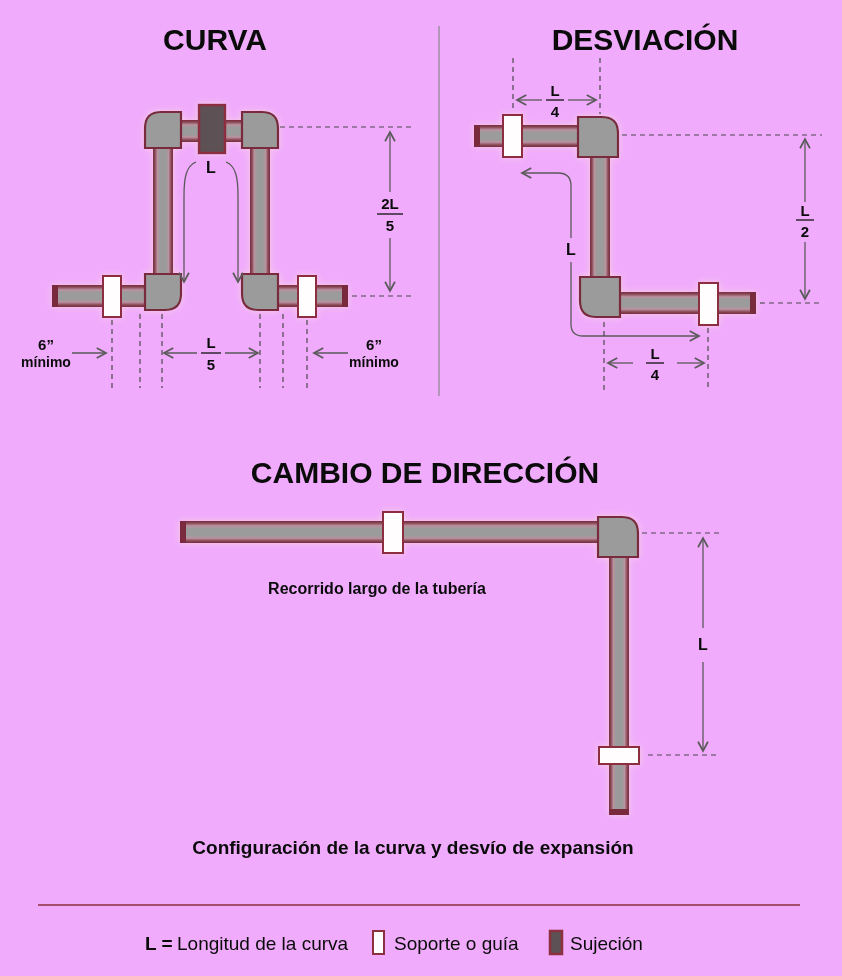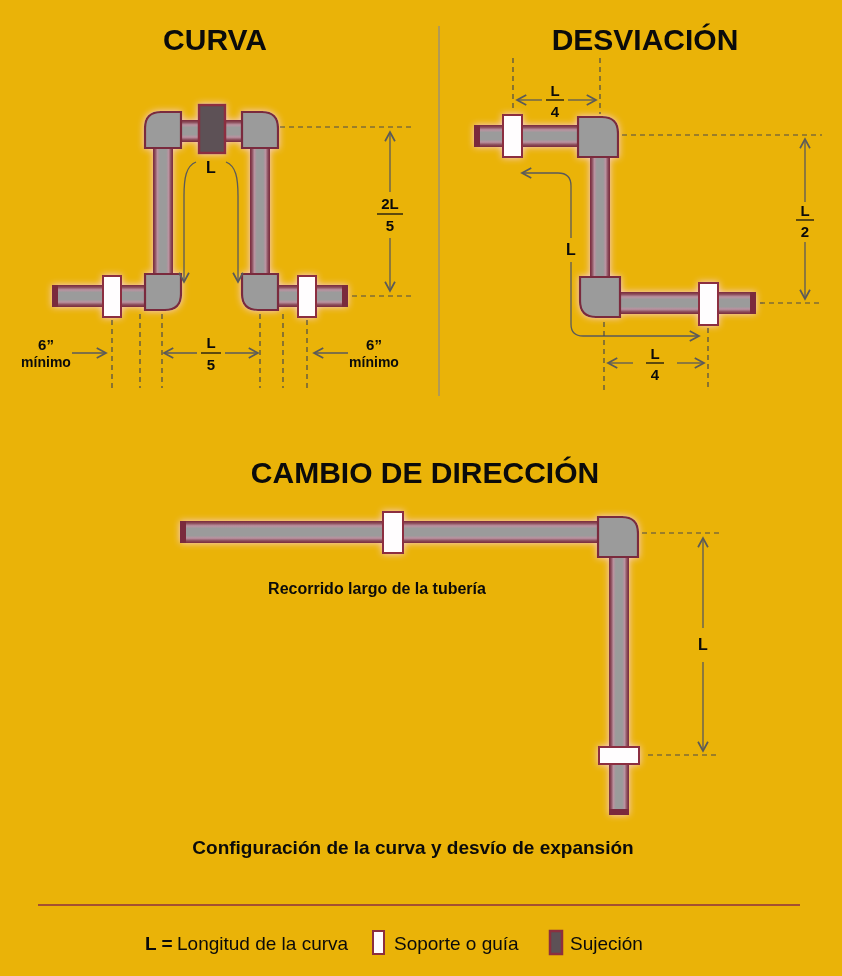--- a/index.html
+++ b/index.html
@@ -1,16 +1,16 @@
 <!DOCTYPE html>
 <html><head>
 <meta charset="utf-8">
 <style>
   html,body{margin:0;padding:0;background:#ffffff;}
-  .stage{position:relative;width:842px;height:976px;background:#eab308;overflow:hidden;}
+  .stage{position:relative;width:842px;height:976px;background:#f0abfc;overflow:hidden;}
   svg{position:absolute;left:0;top:0;}
   text{fill:#0b0b0b;}
   .t-title{font:bold 30px "Liberation Sans", sans-serif;text-anchor:middle;}
   .t-frac{font:bold 15px "Liberation Sans", sans-serif;text-anchor:middle;}
   .t-lab{font:bold 16px "Liberation Sans", sans-serif;text-anchor:middle;}
   .t-min1{font:bold 15px "Liberation Sans", sans-serif;text-anchor:middle;}
   .t-min2{font:bold 14px "Liberation Sans", sans-serif;text-anchor:middle;}
   .t-run{font:bold 16px "Liberation Sans", sans-serif;text-anchor:middle;}
   .t-cap{font:bold 19px "Liberation Sans", sans-serif;text-anchor:middle;}
   .t-leg{font:19px "Liberation Sans", sans-serif;text-anchor:start;}

